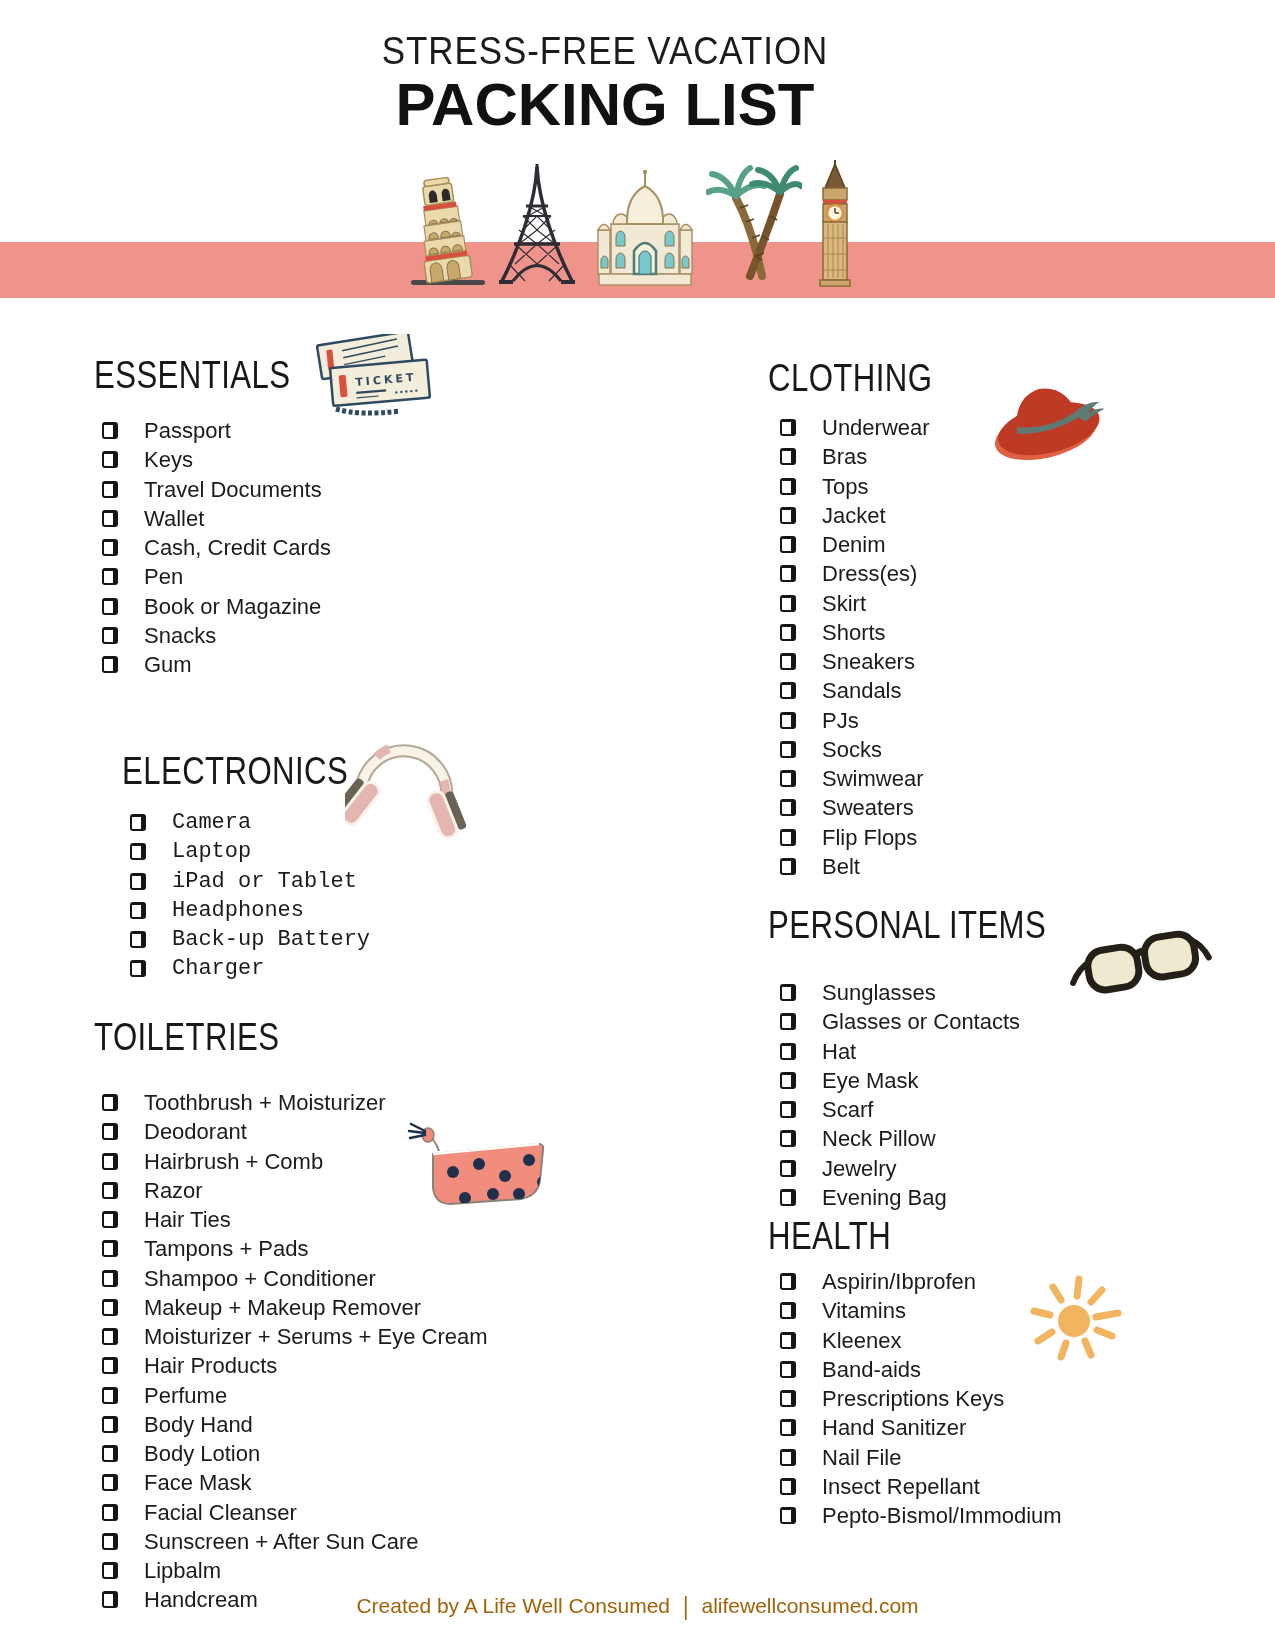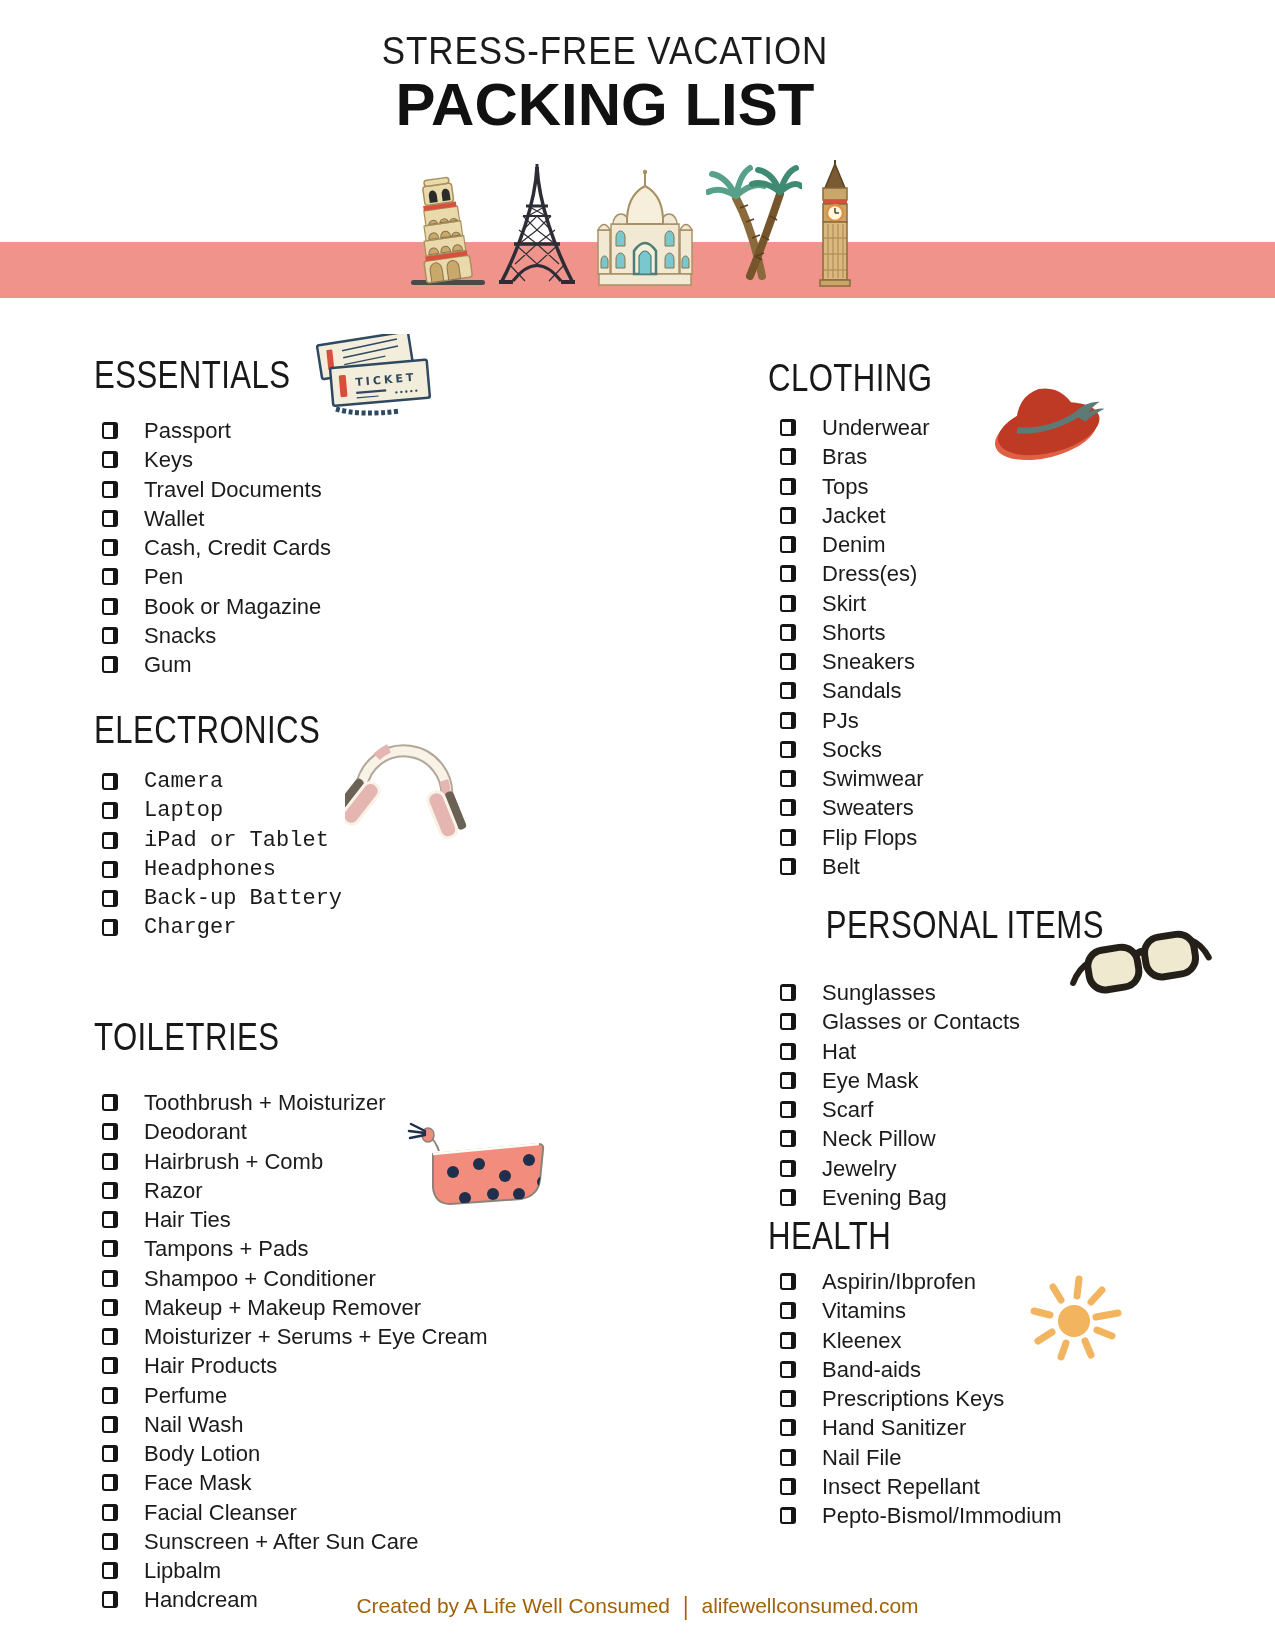--- a/index.html
+++ b/index.html
@@ -24,24 +24,24 @@
   #lm-bigben{left:818px;top:160px;}
   
   .section{position:absolute;}
   .section h2{
     margin:0;font-size:38px;line-height:42px;font-weight:400;letter-spacing:.5px;
     transform:scaleX(.82);transform-origin:left center;white-space:nowrap;color:#181818;
   }
   .col-left{left:94px;width:580px;}
   .col-right{left:768px;width:480px;}
   #sec-essentials{top:354px;}  #sec-essentials .items{margin-top:20px;}
-  #sec-electronics{top:709px;} #sec-electronics .items{margin-top:16px;font-family:Liberation Mono, monospace;}
+  #sec-electronics{top:750px;margin-left:28px;} #sec-electronics .items{margin-top:16px;font-family:Liberation Mono, monospace;}
   #sec-toiletries{top:970px;margin-top:46px;}  #sec-toiletries .items{margin-top:30px;}
   #sec-clothing{top:357px;}    #sec-clothing .items{margin-top:14px;}
-  #sec-personal{top:904px;text-align:center;}    #sec-personal .items{margin-top:32px;}
+  #sec-personal{top:904px;}    #sec-personal .items{margin-top:32px;}
   #sec-health{top:1215px;}     #sec-health .items{margin-top:10px;}
   .row{display:flex;align-items:center;height:29.25px;}
   .col-left .row{padding-left:8px;}
   .col-right .row{padding-left:12px;}
   .checkbox{
     flex:none;width:16px;height:17px;box-sizing:border-box;background:#fff;
     border:solid #151515;border-width:3px 5px 2px 2px;border-radius:3px;
     margin-right:26px;cursor:pointer;
   }
   .item-label{font-size:22px;line-height:29px;white-space:nowrap;color:#1b1b1b;}
@@ -421,21 +421,21 @@
     <span class="item-label">Hair Products</span>
   </div>
 
   <div class="row">
     <span class="checkbox"></span>
     <span class="item-label">Perfume</span>
   </div>
 
   <div class="row">
     <span class="checkbox"></span>
-    <span class="item-label">Nail Wash</span>
+    <span class="item-label">Body Hand</span>
   </div>
 
   <div class="row">
     <span class="checkbox"></span>
     <span class="item-label">Body Lotion</span>
   </div>
 
   <div class="row">
     <span class="checkbox"></span>
     <span class="item-label">Face Mask</span>

